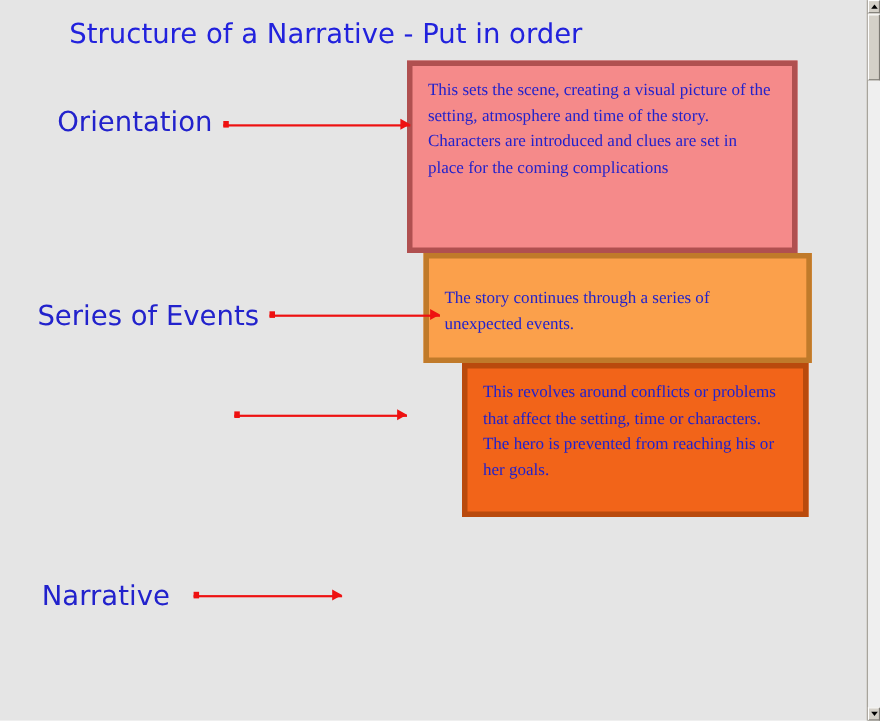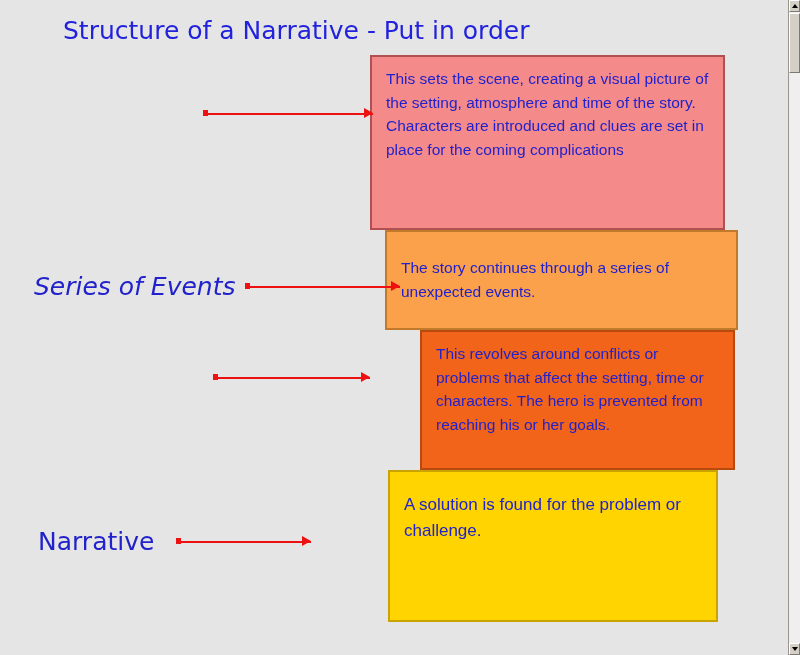--- a/index.html
+++ b/index.html
@@ -100,31 +100,31 @@
 
   
   .stage-label {
     position: absolute;
     font-family: "DejaVu Sans", sans-serif;
     font-size: 25px;
     color: #2222cc;
     white-space: nowrap;
   }
   #label-orientation { left: 52px; top: 96px; }
-  #label-series      { left: 34px; top: 272px; font-style: italic; }
+  #label-series      { left: 34px; top: 272px; }
   #label-complication{ left: 50px; top: 364px; }
   #label-resolution  { left: 38px; top: 527px; }
 
   
   .box {
     position: absolute;
     box-sizing: border-box;
-    border: 2px solid #0f766e;
+    border: 5px solid #0f766e;
     padding: 10px 14px;
-    font-family: Liberation Sans, sans-serif;
+    font-family: Liberation Serif, serif;
     font-size: 15.5px;
     color: #2222cc;
     line-height: 1.52;
   }
   #box-orientation {
     left: 370px;
     top: 55px;
     width: 355px;
     height: 175px;
     background: #f58a8a;
@@ -201,22 +201,22 @@
 </head>
 <body>
 
 <div id="slide">
 
   <div id="title">Structure of a Narrative - Put in order</div>
 
   <div class="box" id="box-orientation">This sets the scene, creating a visual picture of the setting, atmosphere and time of the story. Characters are introduced and clues are set in place for the coming complications</div>
   <div class="box" id="box-series">The story continues through a series of unexpected events.</div>
   <div class="box" id="box-complication">This revolves around conflicts or problems that affect the setting, time or characters. The hero is prevented from reaching his or her goals.</div>
-  <div class="box" id="box-resolution">A solution is found for the problem or challenge.</div>
-
+
+  <div class="stage-label" id="label-orientation">Orientation</div>
   <div class="stage-label" id="label-series">Series of Events</div>
   <div class="stage-label" id="label-resolution">Narrative</div>
 
   <div class="arrow" id="arrow-orientation">
     <div class="tail"></div>
     <div class="line"></div>
     <div class="head"></div>
   </div>
   <div class="arrow" id="arrow-series">
     <div class="tail"></div>

